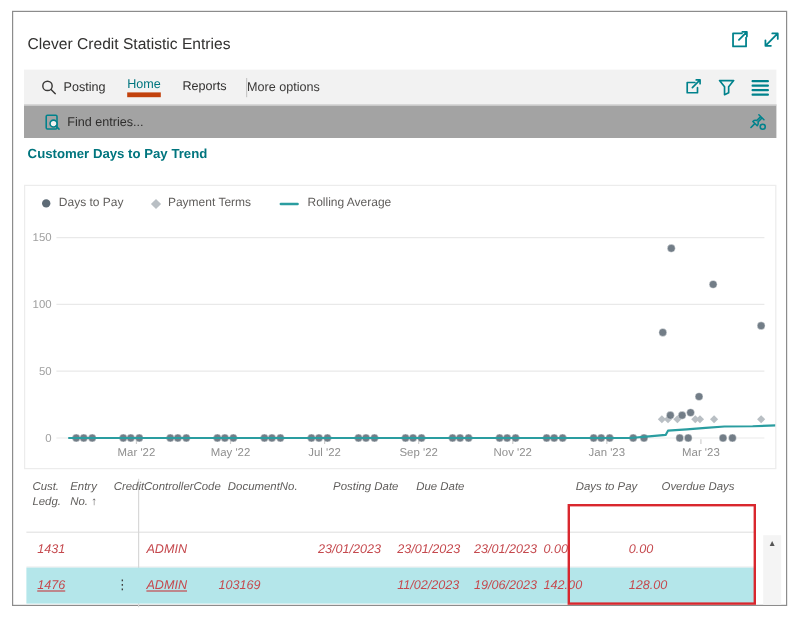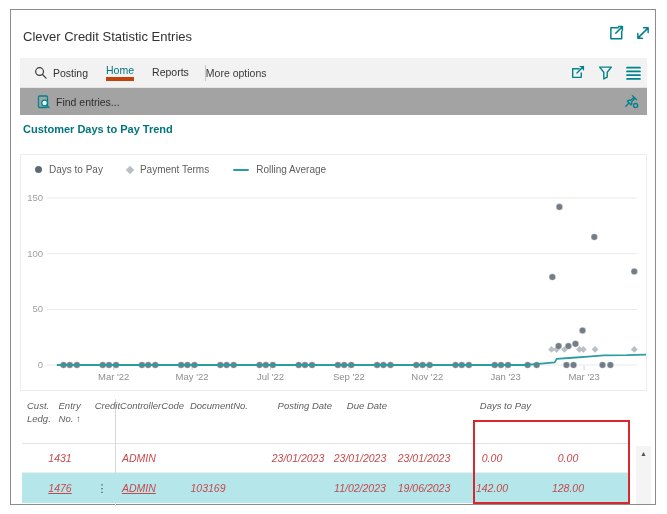--- a/index.html
+++ b/index.html
@@ -65,21 +65,21 @@
     position:absolute;display:flex;justify-content:flex-end;
     font-size:9.5px;color:#605e5c;line-height:13px;cursor:pointer;font-style:italic;
   }
   .th.right{text-align:right;}
   .rowbg{position:absolute;left:11px;width:608px;box-sizing:border-box;cursor:pointer;}
   .rowbg.selected{background:#b4e6ea;}
   .cell{
     position:absolute;font-size:10.5px;font-style:italic;color:#c5494e;
     white-space:nowrap;cursor:default;
   }
-  .cell.right{text-align:center;}
+  .cell.right{text-align:left;}
   .cell.link{text-decoration:underline;cursor:pointer;}
   .dots{position:absolute;font-size:11px;color:#3f3e3d;font-style:normal;cursor:pointer;letter-spacing:0;}
   .hline{position:absolute;height:0;border-top:1px solid #e3e3e3;}
   .vline{position:absolute;width:0;border-left:1px solid #d8d8d8;}
   .scrollbar{
     position:absolute;background:#f4f4f4;display:flex;justify-content:center;
     font-size:7px;color:#555;padding-top:4px;box-sizing:border-box;cursor:pointer;
   }
   .highlight-box{position:absolute;border:2px solid #d9272e;box-sizing:border-box;pointer-events:none;z-index:6;}
   .teal{stroke:#00828c;fill:none;stroke-width:1.3;stroke-linecap:round;stroke-linejoin:round;}
@@ -278,20 +278,23 @@
       </div>
       <div class="th" style="left: 324px; top: 389px; width: 52px; height: 44px;">
         <span>Due Date</span>
       </div>
       <div class="th" style="left: 257px; top: 389px; width: 64px; height: 44px;">
         <span>Posting Date</span>
       </div>
       <div class="th right" style="left: 442px; top: 389px; width: 78px; height: 44px;">
         <span>Days to Pay</span>
       </div>
+      <div class="th right" style="left: 513px; top: 389px; width: 88px; height: 44px;">
+        <span>Overdue Days</span>
+      </div>
       <div class="rowbg" style="top: 434px; height: 28px;"></div>
       <div class="cell right" style="left: 20px; width: 58px; top: 434px; line-height: 28px; color: rgb(197, 73, 78);">1431</div>
       <div class="cell" style="left: 111px; width: 58px; top: 434px; line-height: 28px; color: rgb(197, 73, 78);">ADMIN</div>
       <div class="cell right" style="left: 171px; width: 52px; top: 434px; line-height: 28px; color: rgb(197, 73, 78); margin-top: 38px;">103164</div>
       <div class="cell right" style="left: 254px; width: 66px; top: 434px; line-height: 28px; color: rgb(197, 73, 78);">23/01/2023</div>
       <div class="cell right" style="left: 320px; width: 58px; top: 434px; line-height: 28px; color: rgb(197, 73, 78);">23/01/2023</div>
       <div class="cell right" style="left: 384px; width: 58px; top: 434px; line-height: 28px; color: rgb(197, 73, 78);">23/01/2023</div>
       <div class="cell right" style="left: 442px; width: 78px; top: 434px; line-height: 28px; color: rgb(197, 73, 78);">0.00</div>
       <div class="cell right" style="left: 513px; width: 88px; top: 434px; line-height: 28px; color: rgb(197, 73, 78);">0.00</div>
       <div class="rowbg selected" style="top: 463px; height: 30px; background: rgb(180, 230, 234);"></div>

